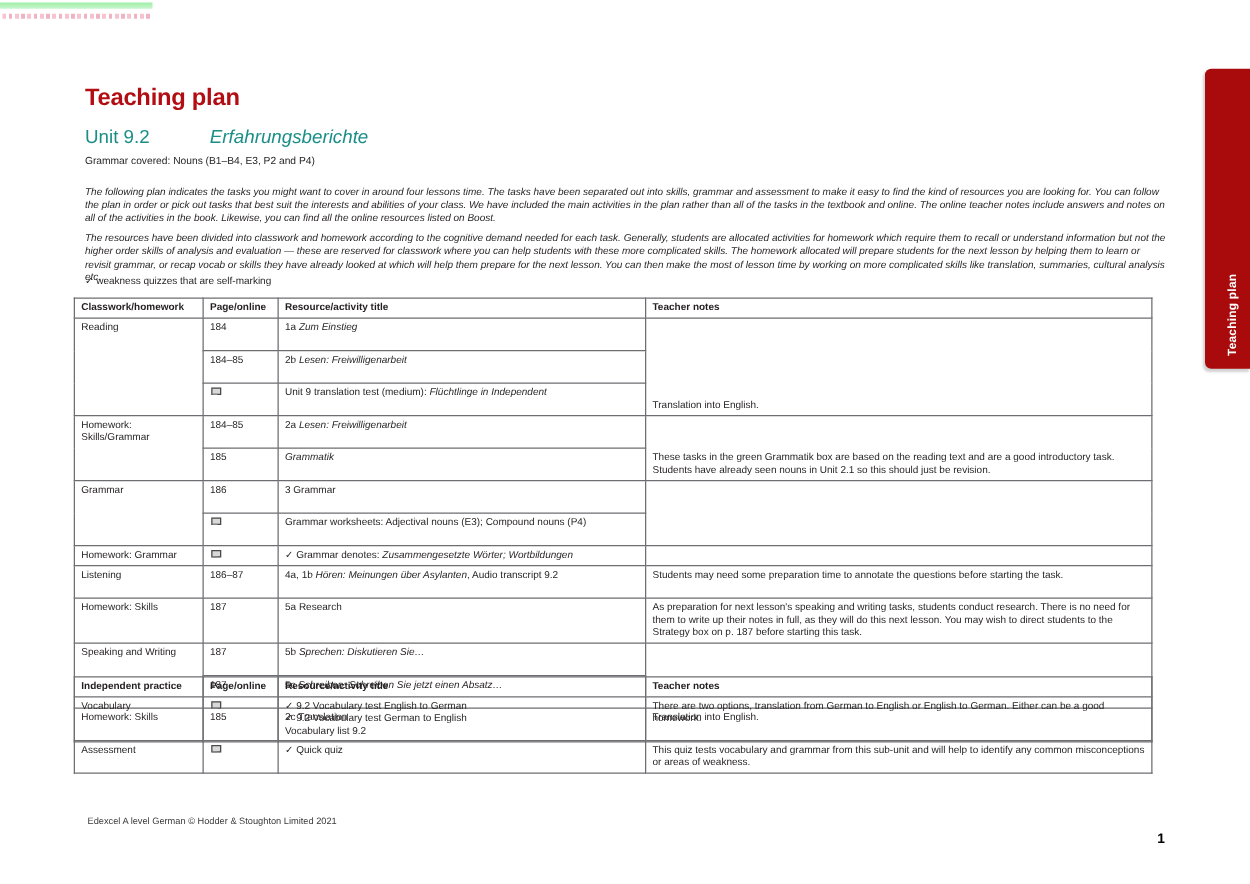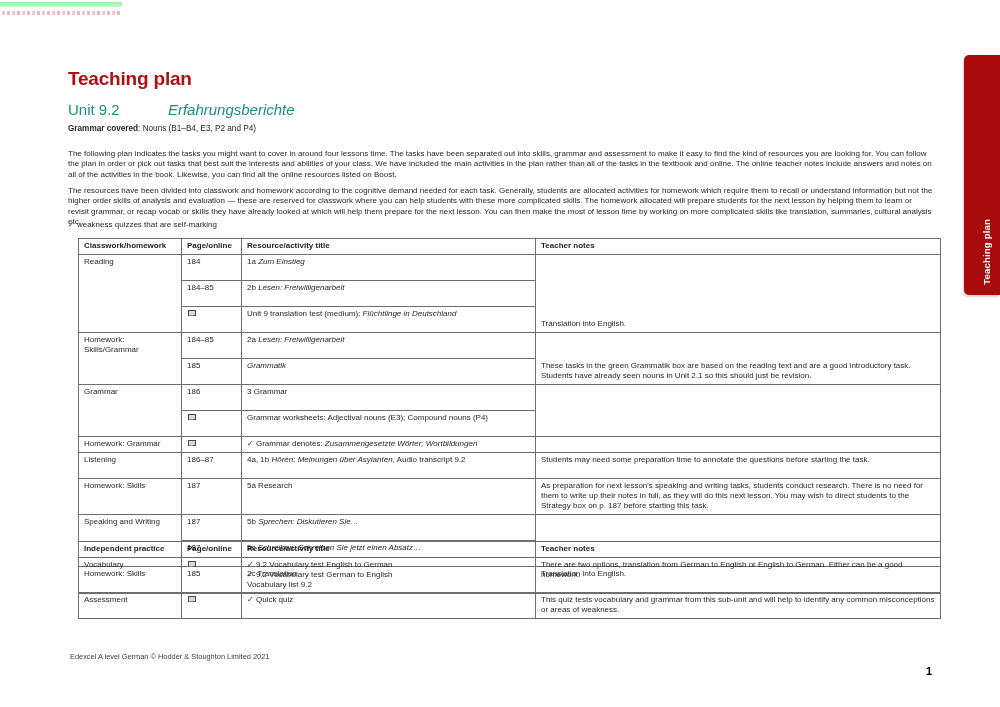--- a/index.html
+++ b/index.html
@@ -54,37 +54,37 @@
   h2.subtitle {
     position: absolute; left: 68px; top: 101px; margin: 0;
     color: #1b8e87; font-size: 15px; font-weight: normal;
   }
   h2.subtitle em { font-style: italic; margin-left: 44px; }
 
   .grammar-line {
     position: absolute; left: 68px; top: 124px;
     font-size: 8.2px;
   }
-  .grammar-line b { font-weight: bold; }
+  .grammar-line b { font-weight: normal; }
 
   .para {
     position: absolute; left: 68px; width: 866px;
-    font-size: 8px; line-height: 10.4px; text-align: left;
+    font-size: 8px; line-height: 10.4px; text-align: left; font-style: italic;
   }
   .para1 { top: 141px; }
   .para2 { top: 178px; }
 
   .tick-note {
     position: absolute; left: 68px; top: 220px;
     font-size: 8px;
   }
 
   
   table.plan {
-    position: absolute; left: 78px;
+    position: absolute; left: 59px;
     width: 862px; border-collapse: collapse;
     table-layout: fixed;
     font-size: 8px;
   }
   table.main { top: 238px; }
   table.independent { top: 541px; padding-left: 25px; }
 
   table.plan td, table.plan th {
     border: 0.8px solid #6d6e71;
     padding: 2px 4px 3px 5px;
@@ -185,21 +185,21 @@
           <td class="cellpad-lg">184</td>
           <td><span>1a </span><span class="ital">Zum Einstieg</span></td>
           <td rowspan="3" style="vertical-align: bottom;">Translation into English.</td>
         </tr>
         <tr>
           <td class="cellpad-lg">184–85</td>
           <td><span>2b </span><span class="ital">Lesen: Freiwilligenarbeit</span></td>
         </tr>
         <tr>
           <td class="cellpad-lg"><span class="mon"></span></td>
-          <td><span>Unit 9 translation test (medium): </span><span class="ital">Flüchtlinge in Deutschland</span></td>
+          <td><span>Unit 9 translation test (medium): </span><span class="ital">Flüchtlinge in Independent</span></td>
         </tr>
         <tr>
           <td rowspan="2">Homework: Skills/Grammar</td>
           <td class="cellpad-lg">184–85</td>
           <td><span>2a </span><span class="ital">Lesen: Freiwilligenarbeit</span></td>
           <td rowspan="2" style="vertical-align: bottom;">These tasks in the green Grammatik box are based on the reading text and are a good introductory task. Students have already seen nouns in Unit 2.1 so this should just be revision.</td>
         </tr>
         <tr>
           <td class="cellpad-lg">185</td>
           <td><span class="ital">Grammatik</span></td>

